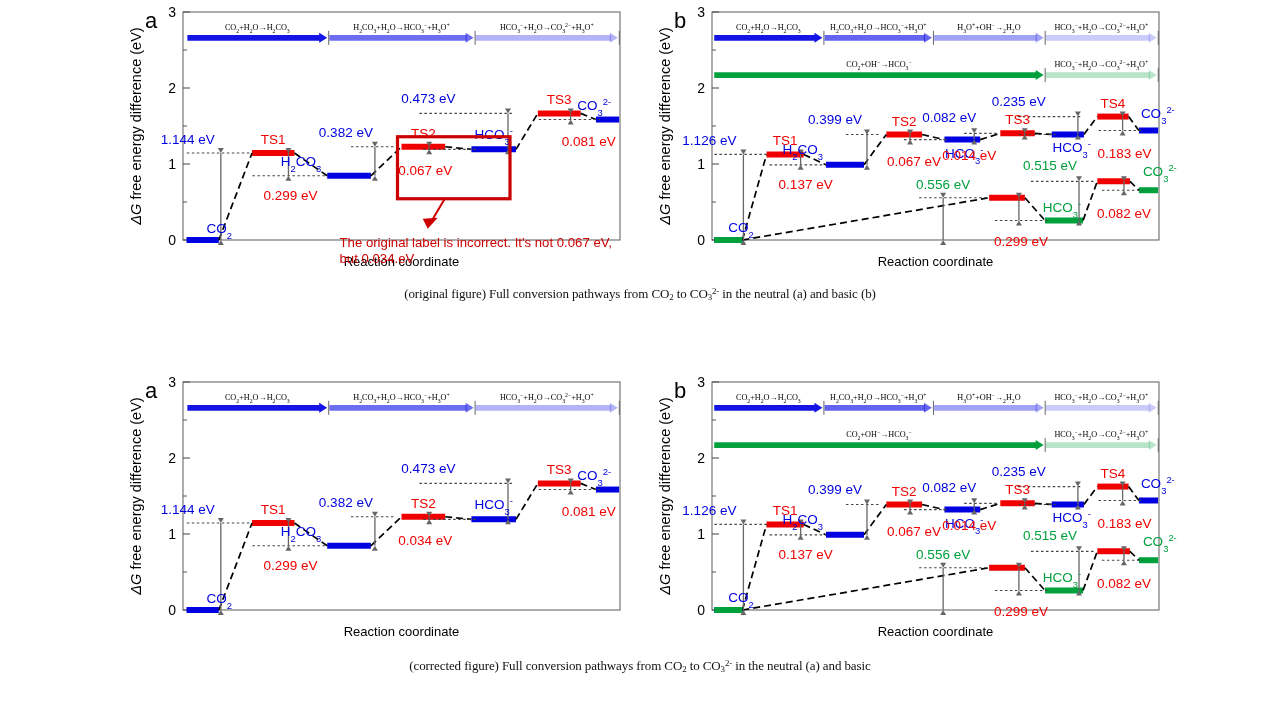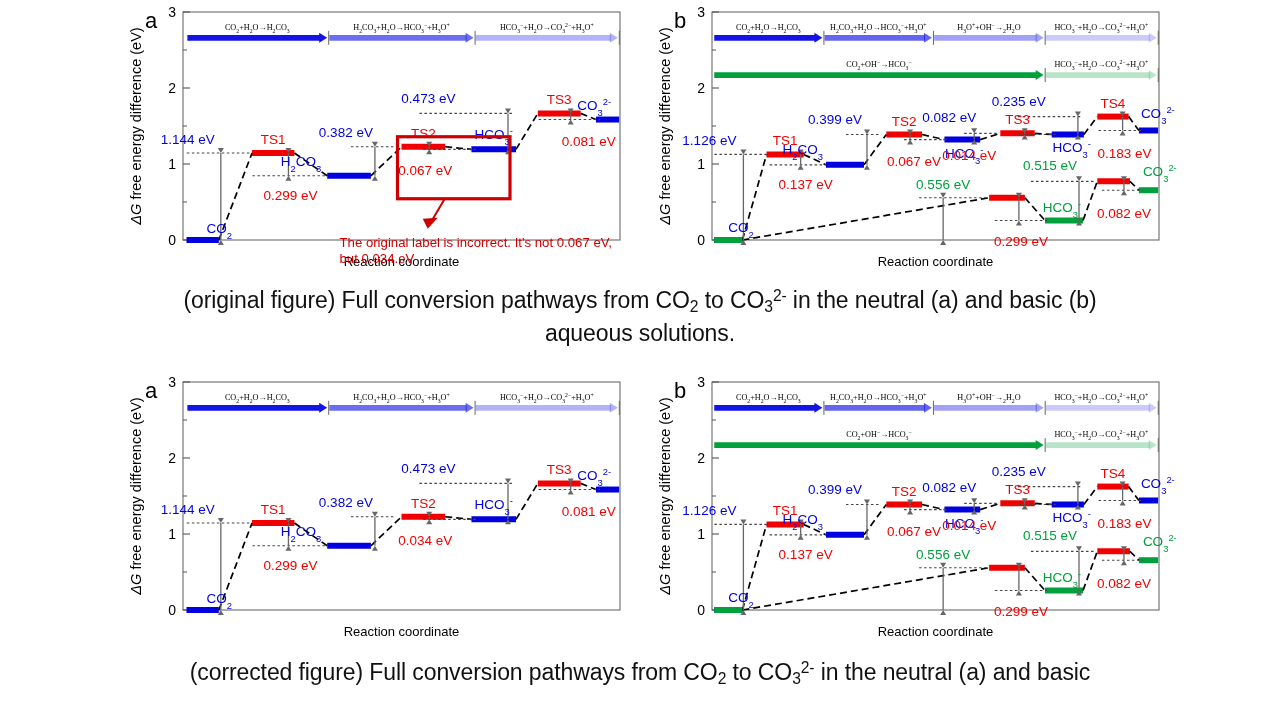--- a/index.html
+++ b/index.html
@@ -9,22 +9,22 @@
     font-family:"Liberation Sans", sans-serif;
     overflow:hidden;
     position:relative;
   }
   .fig-wrap{position:absolute;left:0;right:0;}
   .fig-top{top:0;height:275px;}
   .fig-bot{top:368px;height:275px;}
   .cap{
     position:absolute;left:0;right:0;
     text-align:center;
-    font-family:Liberation Sans, sans-serif;
-    font-size:23px;
+    font-family:Liberation Serif, serif;
+    font-size:13px;
     color:#111;
     line-height:1.32;
     letter-spacing:-0.1px;
   }
   .cap-top{top:285px;}
   .cap-bot{top:657px;}
   .cap sub{font-size:0.68em;vertical-align:-0.25em;}
   .cap sup{font-size:0.68em;vertical-align:0.42em;}
   svg{display:block;}
   text{font-family:"Liberation Sans", sans-serif;}
@@ -312,21 +312,20 @@
         <text x="308.9" y="234.468" font-size="13.5px" fill="#F00000" text-anchor="middle">0.299 eV</text>
         <text x="365.01" y="158.328" font-size="13.5px" fill="#00A03C" text-anchor="end">0.515 eV</text>
         <text x="411.94500000000005" y="206.22" font-size="13.5px" fill="#F00000" text-anchor="middle">0.082 eV</text>
       </g>
       <text x="674" y="28" class="panel-letter">b</text>
     </svg>
 </div>
 
 <div class="cap cap-top">
   <div>(original figure) Full conversion pathways from CO<sub>2</sub> to CO<sub>3</sub><sup>2-</sup> in the neutral (a) and basic (b)</div>
-  <div>aqueous solutions.</div>
 </div>
 
 <div class="fig-wrap fig-bot">
   <svg id="svg-bot" width="1280" height="275" viewBox="0 0 1280 275">
       <g transform="translate(183,14)">
         <rect x="0" y="0" width="437" height="228" fill="#fff" stroke="#6a6a6a" stroke-width="1.1"></rect>
         <line x1="0" y1="228" x2="7" y2="228" stroke="#555" stroke-width="1.1"></line>
         <text x="-7" y="233" class="ticklbl" text-anchor="end">0</text>
         <line x1="0" y1="152" x2="7" y2="152" stroke="#555" stroke-width="1.1"></line>
         <text x="-7" y="157" class="ticklbl" text-anchor="end">1</text>

